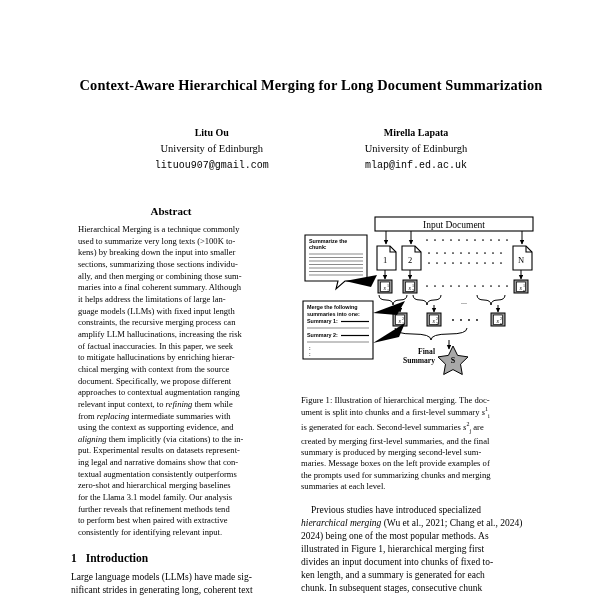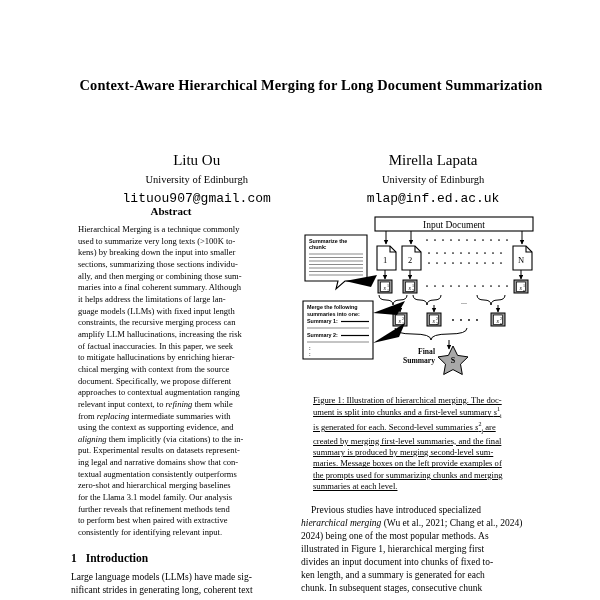--- a/index.html
+++ b/index.html
@@ -34,33 +34,32 @@
     display: flex;
     justify-content: center;
     gap: 96px;
     margin-top: 32px;
   }
   .author {
     text-align: center;
     line-height: 1.35;
   }
   .author-name {
-    font-weight: normal;
-    font-size: 15px;
+    font-weight: bold;
+    font-size: 10px;
     display: block;
-    margin-top: 24px;
   }
   .author-affil {
     font-size: 10.5px;
     display: block;
     margin-top: 2px;
   }
   .author-email {
     font-family: "Liberation Mono", monospace;
-    font-size: 13px;
+    font-size: 10px;
     display: block;
     margin-top: 3px;
   }
   .columns {
     position: absolute;
     top: 205px;
     left: 0;
     width: 564px;
     height: 395px;
   }
@@ -127,22 +126,21 @@
   }
   .fig-canvas {
     position: absolute;
     inset: 0;
   }
   .fig-canvas svg { display: block; }
   .caption {
     font-size: 8.6px;
     line-height: 1.33;
     text-align: justify;
-    margin: 7px 0 0 12px;
-    text-decoration: underline;
+    margin: 7px 0 0 0;
   }
   .caption .ln { display: block; white-space: nowrap; }
   .caption .jst {
     display: flex;
     justify-content: space-between;
     white-space: nowrap;
   }
   sup.mini { font-size: 6px; vertical-align: super; }
   sub.mini { font-size: 6px; vertical-align: sub; }
   .right-para { margin-top: 11px; }

